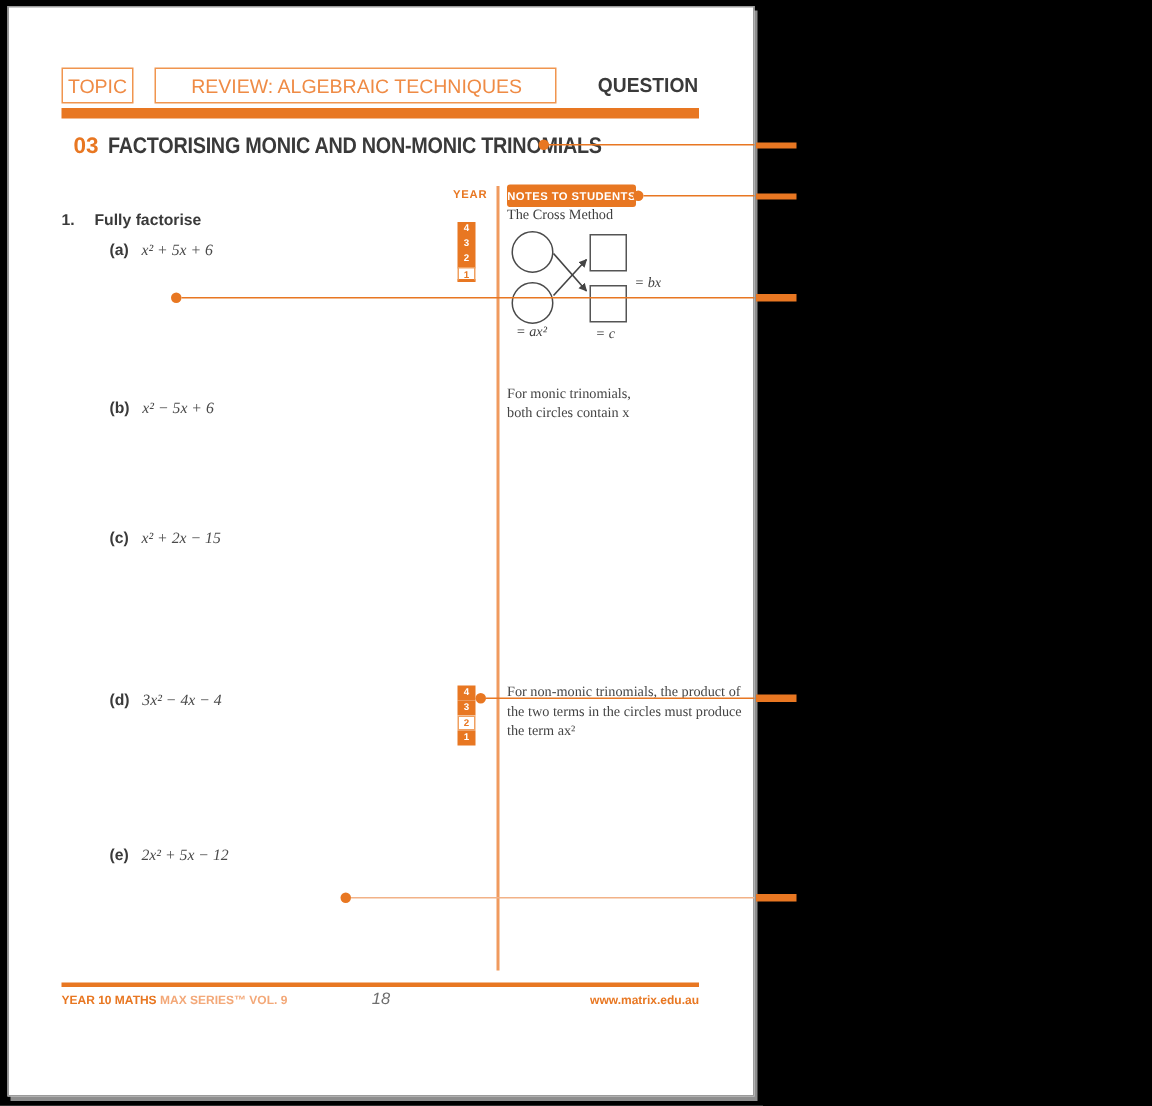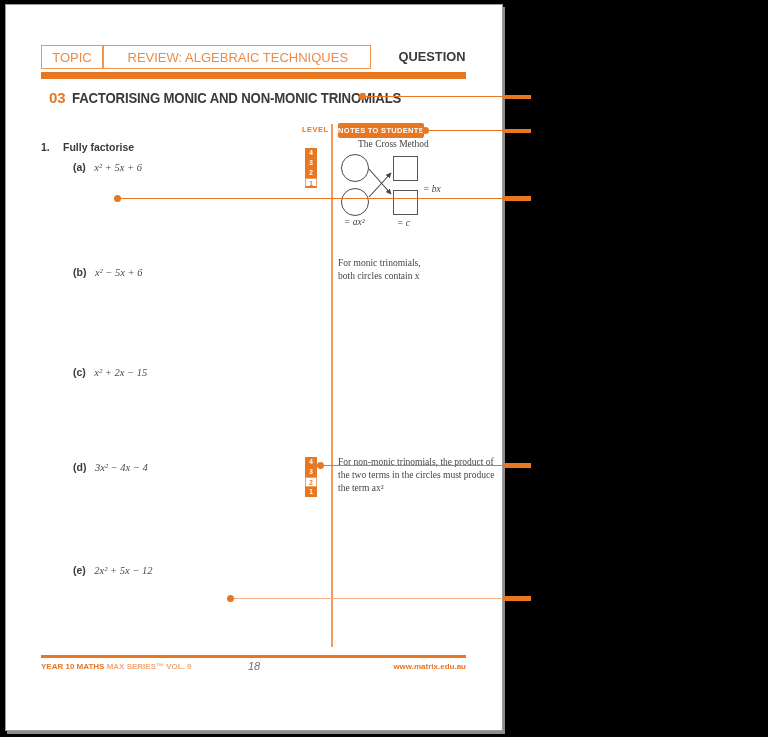--- a/index.html
+++ b/index.html
@@ -2,21 +2,21 @@
 <html><head>
 <meta charset="utf-8">
 <style>
   html,body{margin:0;padding:0;background:#000;}
   .stage{position:relative;width:768px;height:737px;background:#000;overflow:hidden;
          font-family:"Liberation Sans","DejaVu Sans",sans-serif;}
   .page{position:absolute;left:5px;top:4px;width:498px;height:727px;background:#fff;
         border:1.5px solid #9b9b9b;box-shadow:2px 3px 0 #8d8d8d;box-sizing:border-box;}
   .abs{position:absolute;}
   
-  .topic-box{left:35px;top:40px;width:62px;height:24px;border:1.5px solid #f0954f;
+  .topic-box{left:35px;top:40px;width:48px;height:24px;border:1.5px solid #f0954f;
              color:#ef8b45;font-size:13px;display:flex;align-items:center;justify-content:center;box-sizing:border-box;}
   .review-box{left:96.5px;top:40px;width:268px;height:24px;border:1.5px solid #f0954f;
               color:#ef8b45;font-size:13px;display:flex;align-items:center;padding-left:24px;box-sizing:border-box;}
   .question-label{right:36px;top:44px;color:#3a3a3a;font-weight:bold;font-size:13.5px;
                   transform:scaleX(.95);transform-origin:right;}
   .header-bar{left:35px;top:67px;width:425px;height:7px;background:#e87722;}
   
   .section-row{left:43px;top:84px;display:flex;gap:6px;align-items:baseline;white-space:nowrap;}
   .sec-num{color:#e87722;font-weight:800;font-size:15px;}
   .sec-title{color:#3a3a3a;font-weight:800;font-size:15px;letter-spacing:-.2px;
@@ -35,21 +35,21 @@
   .pexpr{color:#4a4a4a;font-size:10.5px;font-style:italic;
          font-family:"Liberation Serif","DejaVu Serif",serif;margin-left:4px;}
   
   .badge{width:12px;}
   .bcell{width:12px;height:9.5px;margin-bottom:.5px;font-size:6.5px;font-weight:bold;
          text-align:center;line-height:9.5px;box-sizing:border-box;}
   .bcell.on{background:#e87722;color:#fff;}
   .bcell.off{background:#fff;color:#e87722;border:1px solid #f0a060;}
   .bcell.uline{border-bottom:2px solid #e87722;}
   
-  .serif{font-family:"Liberation Serif","DejaVu Serif",serif;color:#3f3f3f;font-size:9.5px;margin-left:20px;}
+  .serif{font-family:"Liberation Serif","DejaVu Serif",serif;color:#3f3f3f;font-size:9.5px;}
   .dgm-circle{width:28px;height:28px;border:1.3px solid #4a4a4a;border-radius:50%;box-sizing:border-box;background:#fff;}
   .dgm-square{width:25px;height:25px;border:1.3px solid #555;box-sizing:border-box;background:#fff;}
   .dgm-label{font-family:"Liberation Serif","DejaVu Serif",serif;font-style:italic;color:#3f3f3f;font-size:9.5px;white-space:nowrap;}
   .note-line{font-family:"Liberation Serif","DejaVu Serif",serif;color:#454545;font-size:9.5px;line-height:13px;white-space:nowrap;}
   
   .footer-rule{left:35px;top:650px;width:425px;height:2.5px;background:#e87722;}
   .footer-left{left:35px;top:657px;font-size:8px;white-space:nowrap;}
   .series-bold{color:#e87722;font-weight:bold;}
   .series-rest{color:#f3a878;font-weight:bold;}
   .page-num{left:0;right:0;top:655px;text-align:center;color:#6e6e6e;font-style:italic;font-size:11px;}
@@ -73,38 +73,38 @@
       <span>REVIEW: ALGEBRAIC TECHNIQUES</span>
     </div>
     <div class="abs question-label">QUESTION</div>
     <div class="abs header-bar"></div>
 
     <div class="abs section-row">
       <span class="sec-num">03</span>
       <span class="sec-title">FACTORISING MONIC AND NON-MONIC TRINOMIALS</span>
     </div>
 
-    <div class="abs level-header">LEVEL</div>
+    <div class="abs level-header">YEAR</div>
     <div class="abs notes-badge">
       <span>NOTES TO STUDENTS</span>
     </div>
     <div class="abs vdivider"></div>
 
     <div class="abs qnum">1.</div>
     <div class="abs qprompt">Fully factorise</div>
 
     <div class="abs part-row" style="top:152px;">
       <span class="plabel">(a)</span>
       <span class="pexpr">x² + 5x + 6</span>
     </div>
     <div class="abs part-row" style="top:257px;">
       <span class="plabel">(b)</span>
       <span class="pexpr">x² − 5x + 6</span>
     </div>
-    <div class="abs part-row" style="top:357px;">
+    <div class="abs part-row" style="top:344px;">
       <span class="plabel">(c)</span>
       <span class="pexpr">x² + 2x − 15</span>
     </div>
     <div class="abs part-row" style="top:452px;">
       <span class="plabel">(d)</span>
       <span class="pexpr">3x² − 4x − 4</span>
     </div>
     <div class="abs part-row" style="top:555px;">
       <span class="plabel">(e)</span>
       <span class="pexpr">2x² + 5x − 12</span>

